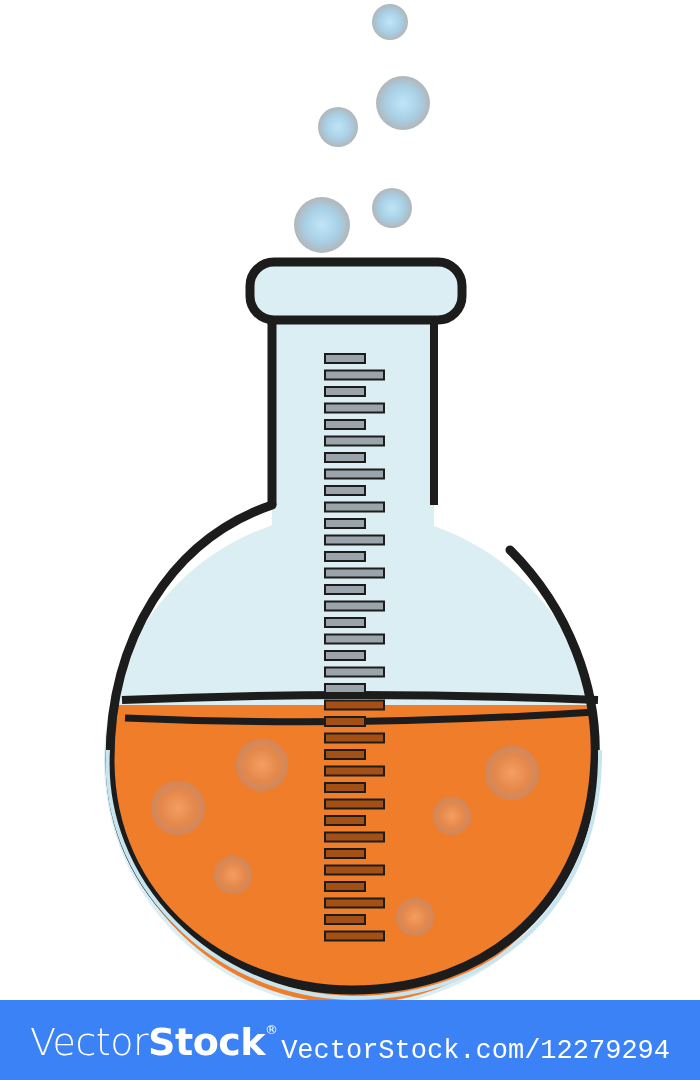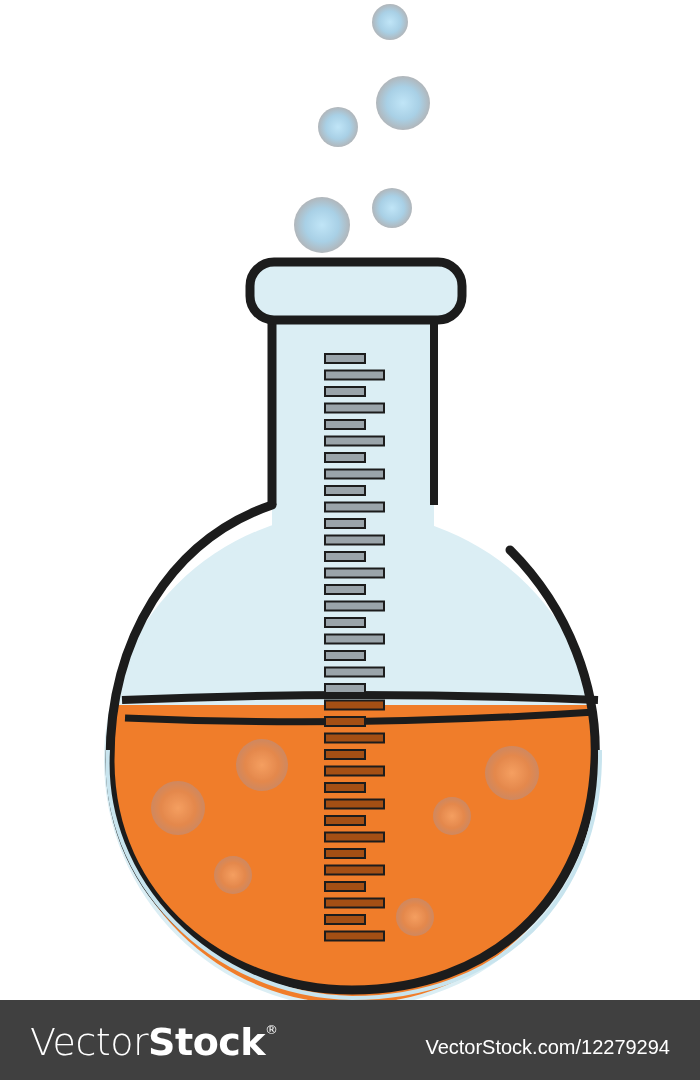--- a/index.html
+++ b/index.html
@@ -1,23 +1,23 @@
 <!DOCTYPE html>
 <html><head>
 <meta charset="utf-8">
 <style>
   html, body { margin: 0; padding: 0; }
   body { width: 700px; height: 1080px; background: #ffffff; position: relative; overflow: hidden; font-family: "Liberation Sans", sans-serif; }
   .art { position: absolute; left: 0; top: 0; width: 700px; height: 1000px; }
-  .footer { position: absolute; left: 0; top: 1000px; width: 700px; height: 80px; background: #404040; color: #ffffff; }
+  .footer { position: absolute; left: 0; top: 1000px; width: 700px; height: 80px; background: #3b82f6; color: #ffffff; }
   .brand { position: absolute; left: 30px; top: 20px; font-size: 38px; letter-spacing: -0.5px; font-family: "DejaVu Sans", sans-serif; }
   .brand .light { font-weight: 200; }
   .brand .bold { font-weight: 700; }
   .brand .reg { font-size: 13px; vertical-align: top; position: relative; top: 2px; }
-  .stockid { position: absolute; right: 30px; top: 36px; font-size: 20px; font-family: Liberation Sans, sans-serif; }
+  .stockid { position: absolute; right: 30px; top: 36px; font-size: 27px; font-family: Liberation Mono, monospace; }
 </style>
 </head>
 <body>
 
 <div class="art">
   <svg width="700" height="1000" viewBox="0 0 700 1000">
     <defs>
       <radialGradient id="bub" cx="50%" cy="50%" r="50%">
         <stop offset="0%" stop-color="#b9e2f6"></stop>
         <stop offset="60%" stop-color="#9fcbe3"></stop>

